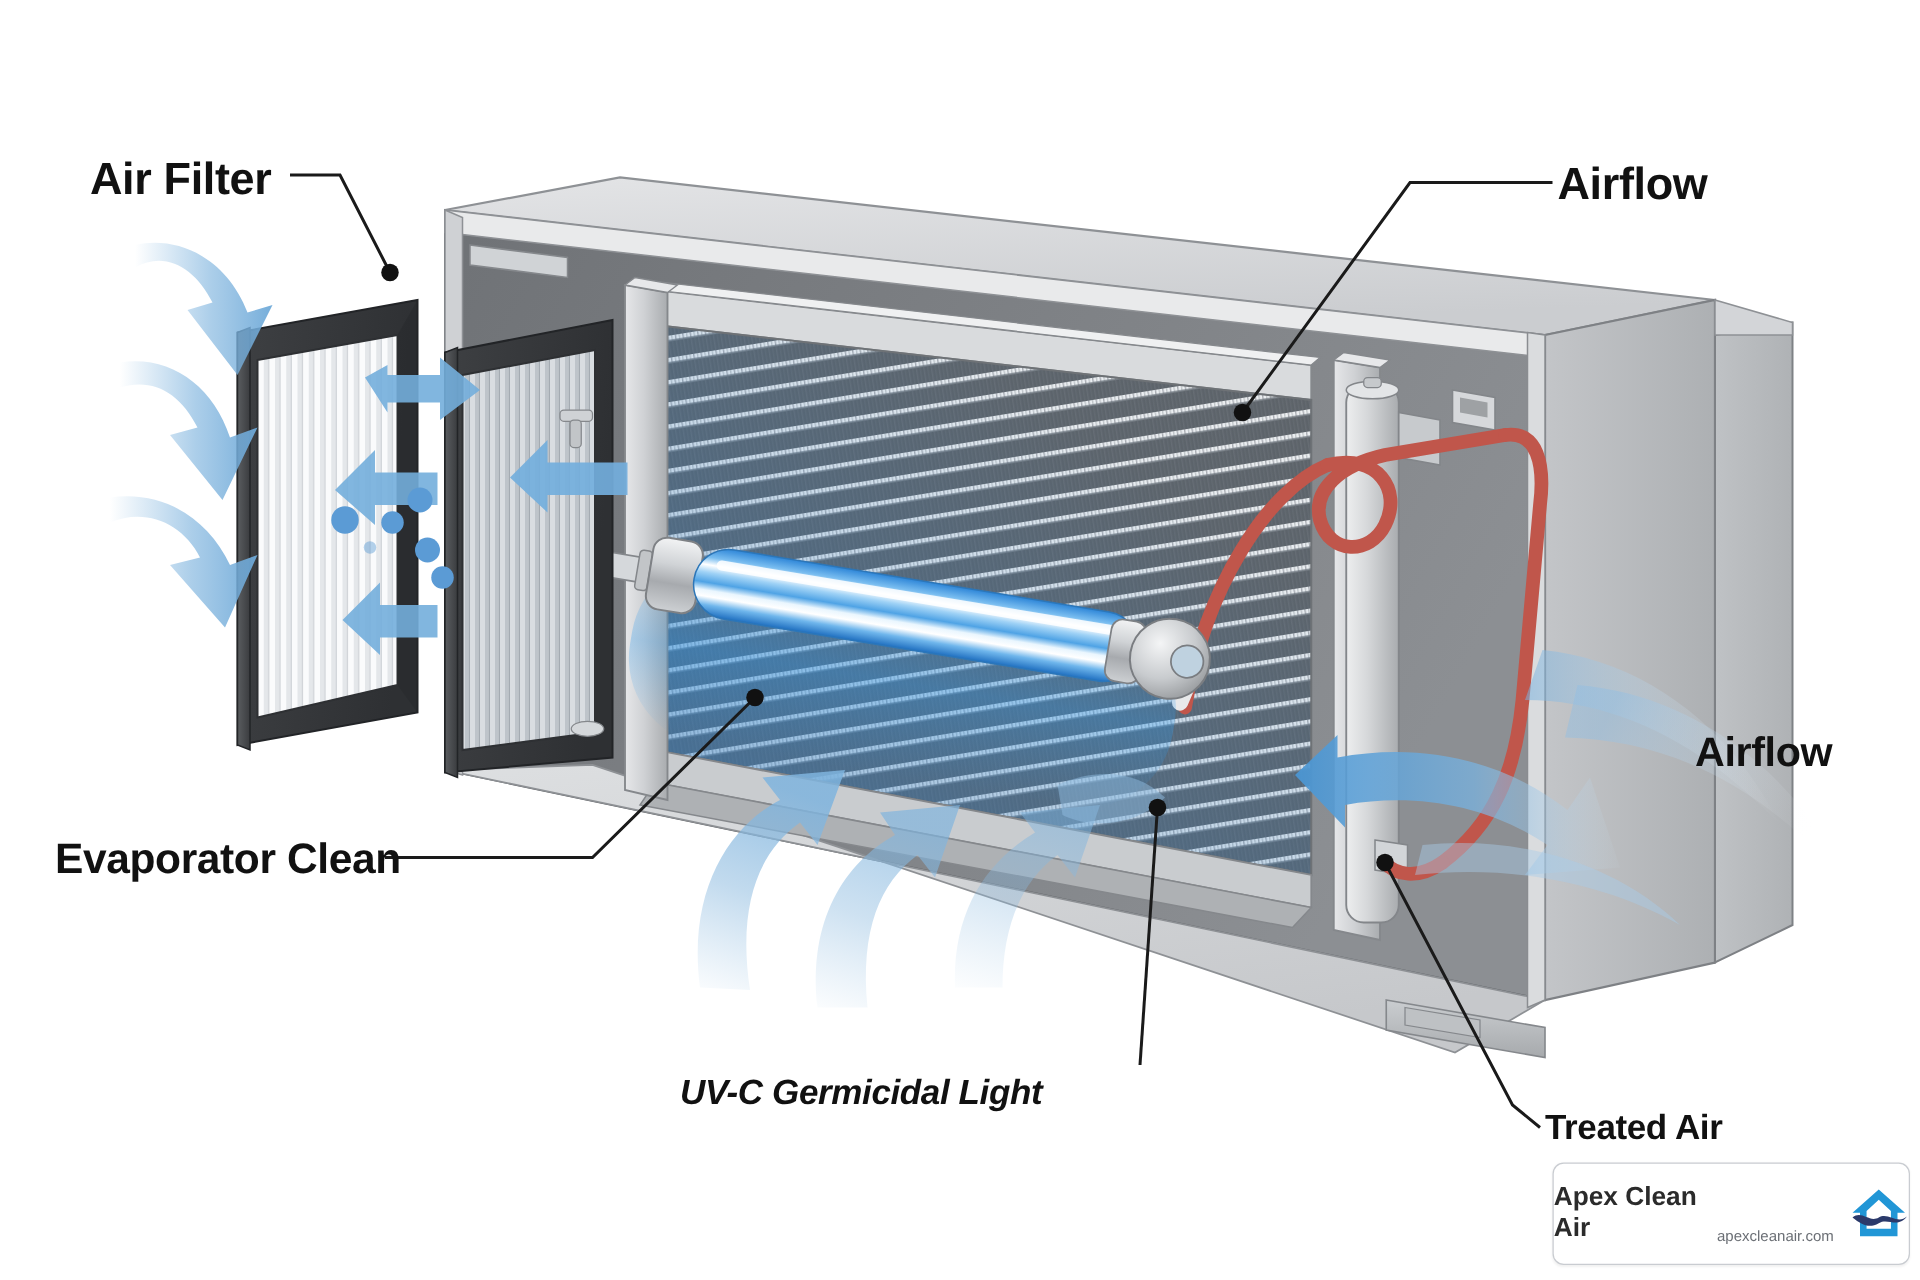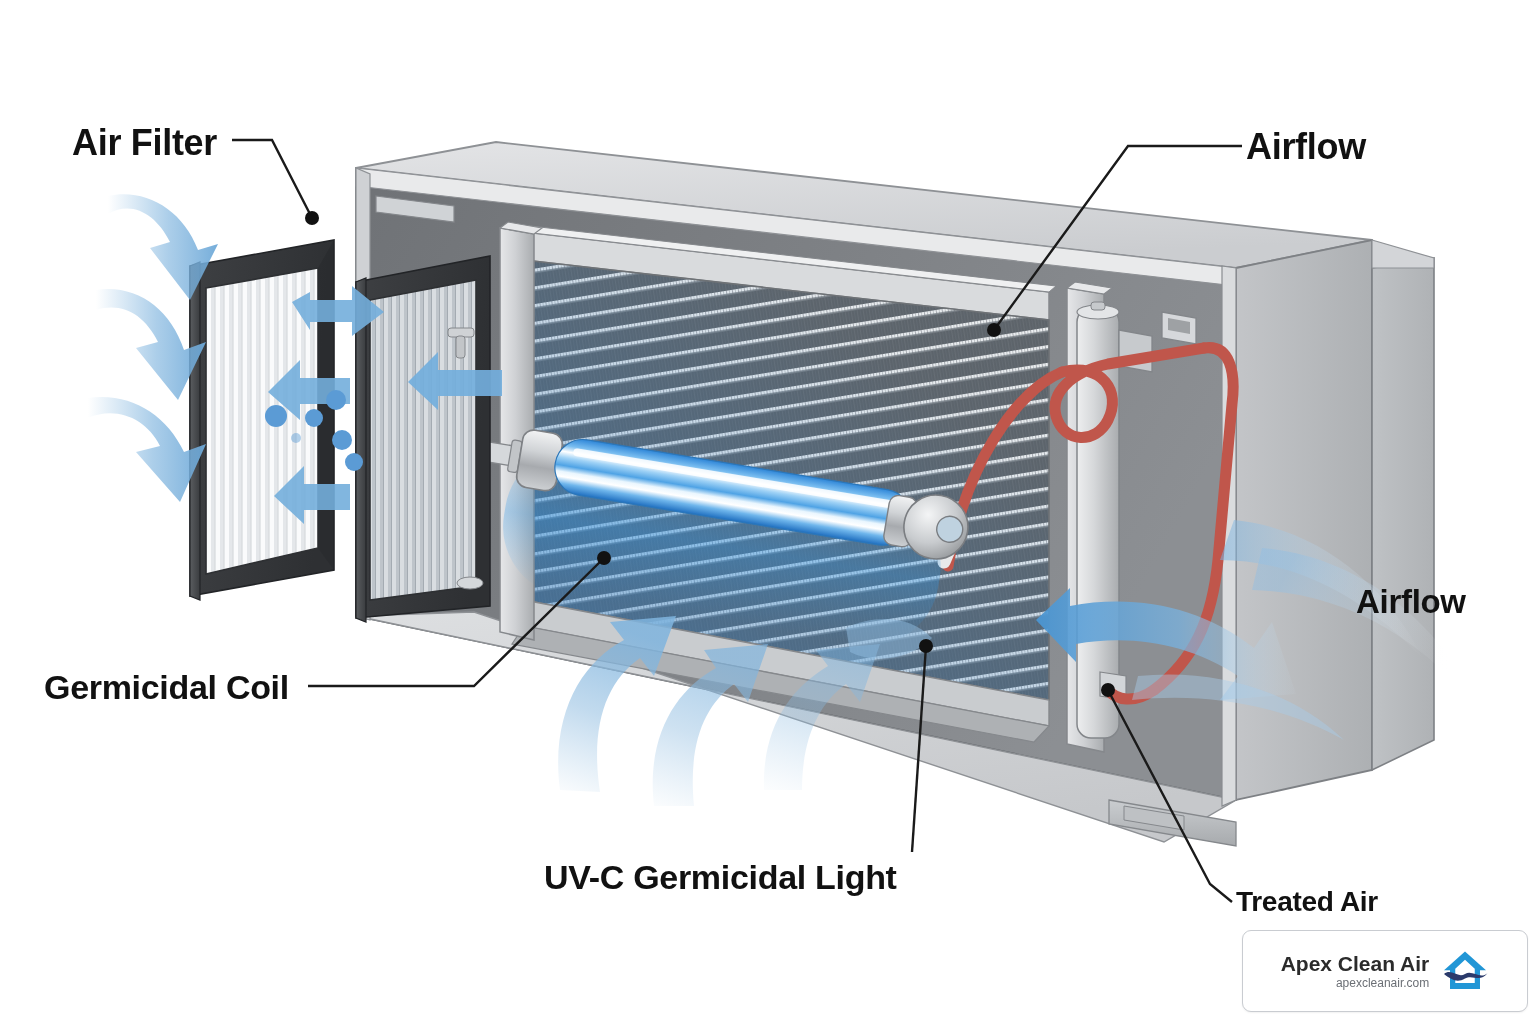--- a/index.html
+++ b/index.html
@@ -31,21 +31,21 @@
     position: absolute;
     font-family: "Liberation Sans", sans-serif;
     font-weight: bold;
     color: #111111;
     white-space: nowrap;
     letter-spacing: -0.3px;
   }
   #label-air-filter   { left: 68px;   top: 122px;  font-size: 36px; }
   #label-airflow-top  { left: 1242px; top: 126px;  font-size: 36px; }
   #label-evaporator   { left: 40px;   top: 668px;  font-size: 34px; }
-  #label-uvc          { left: 540px;  top: 858px;  font-size: 34px; }
+  #label-uvc          { left: 540px;  top: 858px;  font-size: 28px; font-style: italic; }
   #label-treated      { left: 1232px; top: 886px;  font-size: 28px; }
   #label-airflow-right{ left: 1352px; top: 583px;  font-size: 33px; }
 
   
   #brand-badge {
     position: absolute;
     left: 1238px;
     top: 930px;
     width: 286px;
     height: 82px;
@@ -54,21 +54,21 @@
     border-radius: 9px;
     box-sizing: border-box;
     display: flex;
     align-items: center;
     justify-content: center;
     gap: 12px;
     box-shadow: 0 1px 2px rgba(0,0,0,0.06);
   }
   #brand-text-block {
     display: flex;
-    flex-direction: column;
+    flex-direction: row;
     align-items: flex-end;
     line-height: 1.18;
   }
   #brand-name {
     font-family: "Liberation Sans", sans-serif;
     font-weight: bold;
     font-size: 21px;
     color: #2b2b2b;
   }
   #brand-url {
@@ -374,21 +374,21 @@
       <circle cx="308" cy="218" r="7"></circle>
       <circle cx="990" cy="330" r="7"></circle>
       <circle cx="600" cy="558" r="7"></circle>
       <circle cx="922" cy="646" r="7"></circle>
       <circle cx="1104" cy="690" r="7"></circle>
     </g>
   </svg>
 
   <div class="label-text" id="label-air-filter">Air Filter</div>
   <div class="label-text" id="label-airflow-top">Airflow</div>
-  <div class="label-text" id="label-evaporator">Germicidal Coil</div>
+  <div class="label-text" id="label-evaporator">Evaporator Clean</div>
   <div class="label-text" id="label-uvc">UV-C Germicidal Light</div>
   <div class="label-text" id="label-treated">Treated Air</div>
   <div class="label-text" id="label-airflow-right">Airflow</div>
 
   <div id="brand-badge">
     <div id="brand-text-block">
       <div id="brand-name">Apex Clean Air</div>
       <div id="brand-url">apexcleanair.com</div>
     </div>
     <svg id="brand-logo" viewBox="0 0 64 64">

